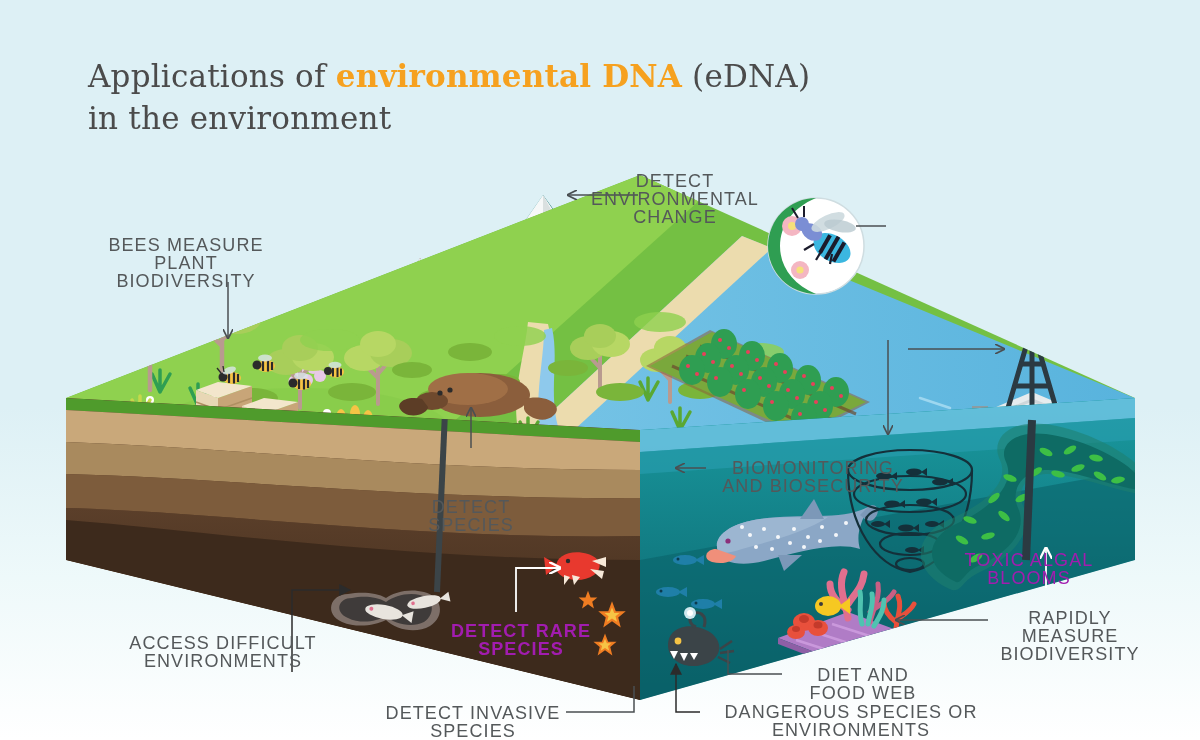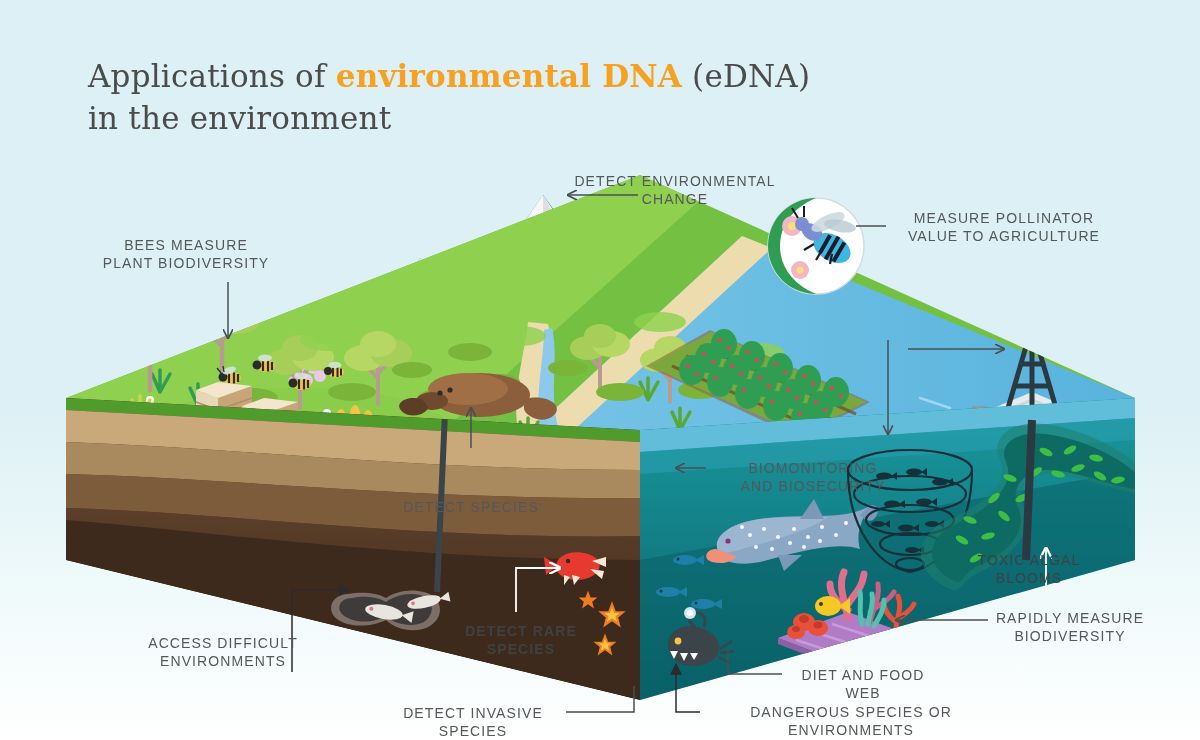--- a/index.html
+++ b/index.html
@@ -14,26 +14,26 @@
   #title{
     position:absolute;left:88px;top:55px;width:780px;
     font-family:"DejaVu Serif", serif;
     font-size:31px;line-height:42px;color:#4b4b4b;letter-spacing:.2px;
   }
   #title .hl{color:#f6a11f;font-weight:bold;font-family:"DejaVu Serif",serif;}
   
   .lbl{
     position:absolute;
     font-family:"Liberation Sans", sans-serif;
-    font-size:14px;letter-spacing:1.1px;line-height:18px;
+    font-size:18px;letter-spacing:1.1px;line-height:18px;
     color:#54585a;text-transform:uppercase;white-space:pre-line;
   }
   .lbl.c{text-align:center;}
   .lbl.l{text-align:center;}
-  .lbl.white{color:#404040;}
+  .lbl.white{color:#a21caf;}
   .lbl.bold{font-weight:bold;}
   
   #connectors{position:absolute;left:0;top:0;width:1200px;height:740px;pointer-events:none;}
   #scene{position:absolute;left:0;top:0;width:1200px;height:740px;}
 </style>
 </head>
 <body>
 
 <div id="stage">
 
@@ -809,22 +809,20 @@
       <path d="M516,612 L516,568 L560,568" marker-end="url(#ahw)"></path>
     </g>
   </svg>
 
   <div class="lbl c" style="left:86px;top:236px;width:200px;">BEES MEASURE
 PLANT BIODIVERSITY</div>
 
   <div class="lbl c" style="left:560px;top:172px;width:230px;">DETECT ENVIRONMENTAL
 CHANGE</div>
 
-  <div class="lbl l" style="left:894px;top:209px;width:220px;text-align:center;">MEASURE POLLINATOR
-VALUE TO AGRICULTURE</div>
 
 
   <div class="lbl c" style="left:391px;top:456px;width:160px;margin-top:42px;">DETECT SPECIES</div>
 
   <div class="lbl l" style="left:713px;top:459px;width:200px;">BIOMONITORING
 AND BIOSECURITY</div>
 
   <div class="lbl c white" style="left:959px;top:551px;width:140px;">TOXIC ALGAL
 BLOOMS</div>
 

